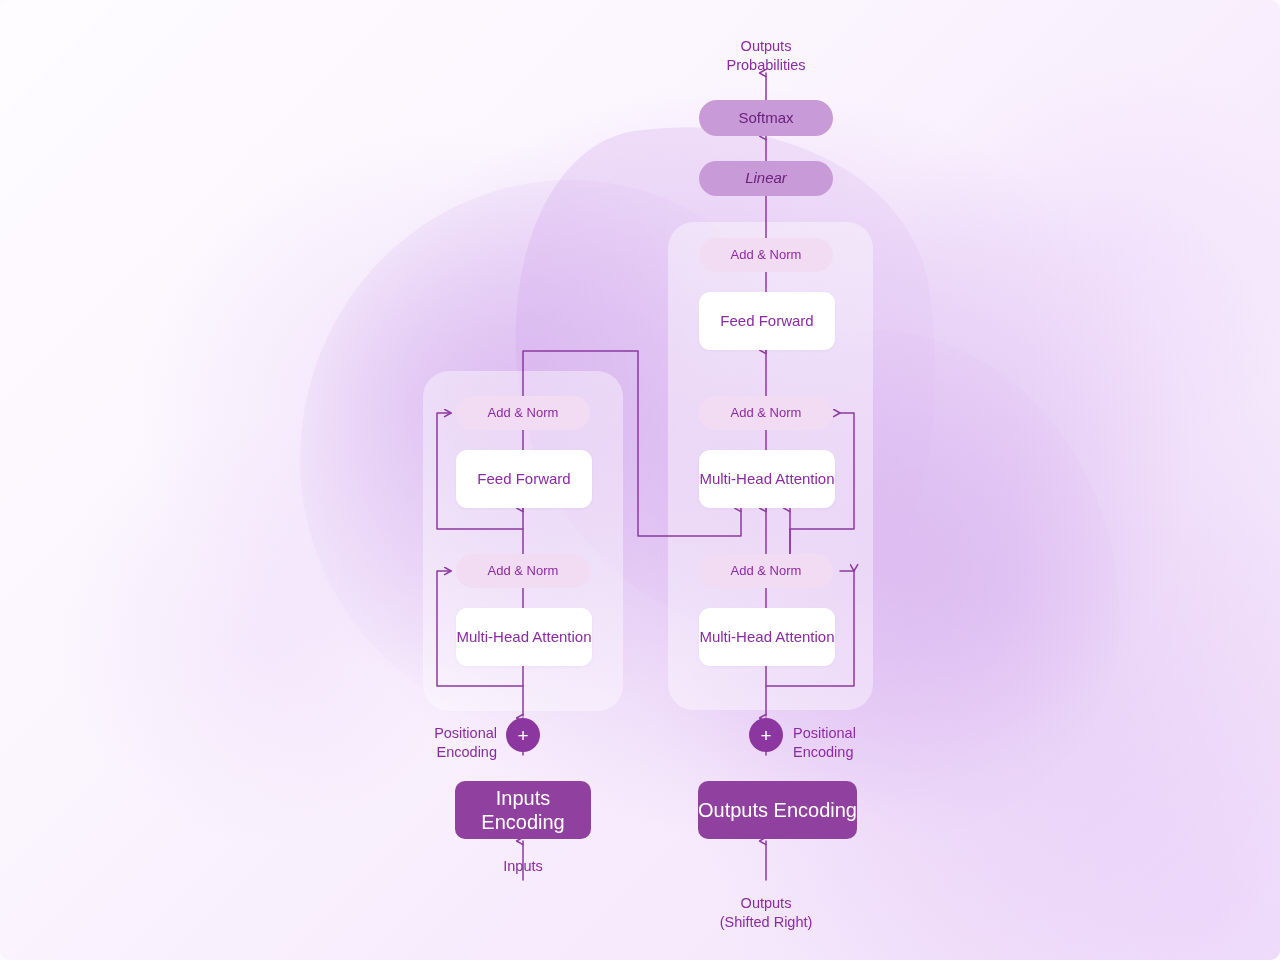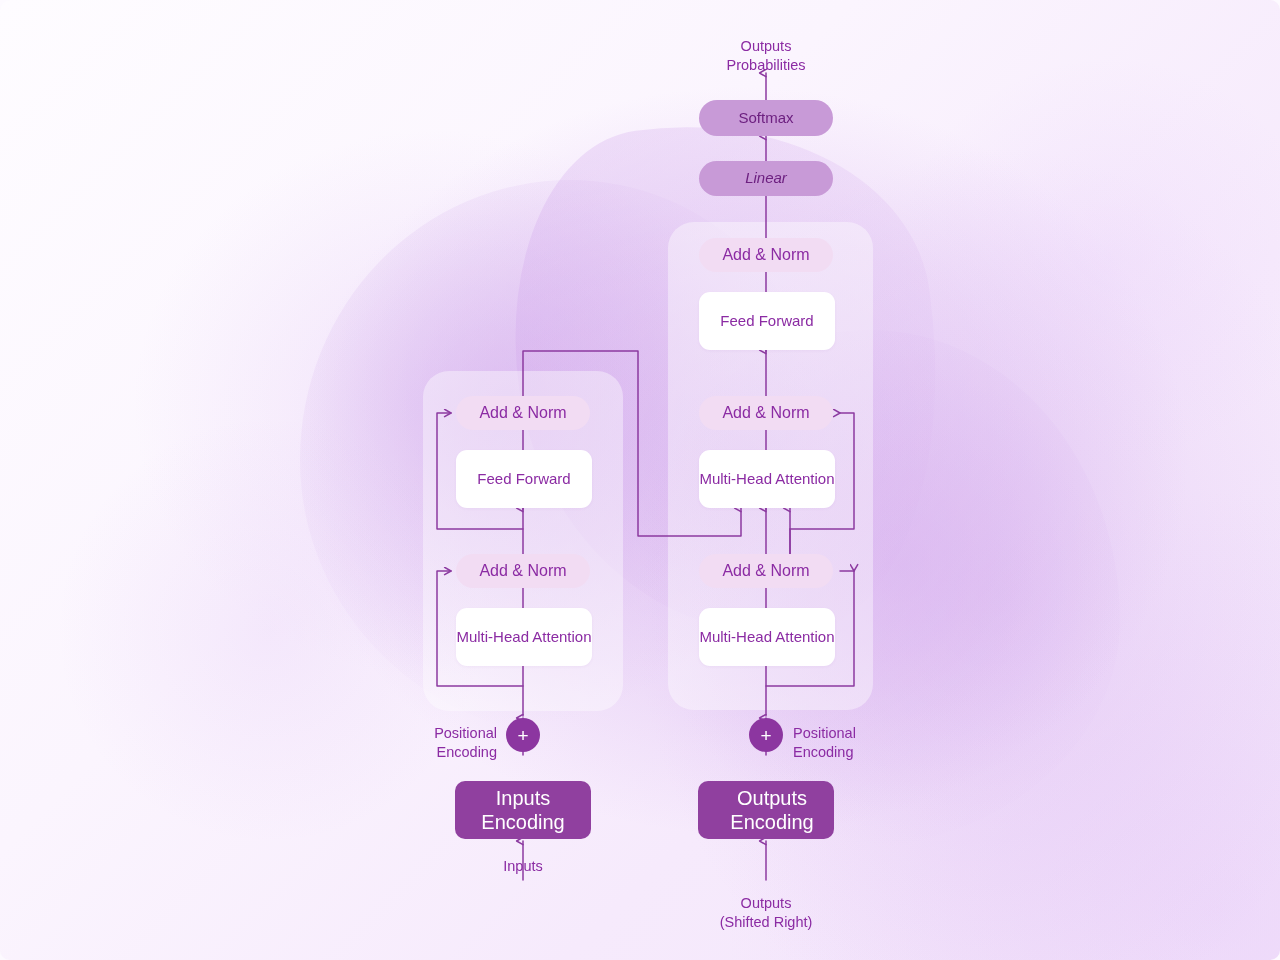--- a/index.html
+++ b/index.html
@@ -66,21 +66,21 @@
   }
   .white-box {
     background:#ffffff;
     border-radius:11px;
     font-size:15px;
     box-shadow:0 1px 3px rgba(140,70,170,0.06);
   }
   .pill-light {
     background:#f2dcf3;
     border-radius:22px;
-    font-size:16px;
+    font-size:13px;
   }
   .pill-strong {
     background:#c89ad7;
     border-radius:22px;
     font-size:15px;
     color:#6d2080;
   }
   .dark-box {
     background:#90409f;
     border-radius:10px;
@@ -192,21 +192,21 @@
   <div class="node pill-light" style="left:699px; top:554px; width:134px; height:34px;">Add &amp; Norm</div>
 
   <div class="node white-box" style="left:699px; top:608px; width:136px; height:58px;">Multi-Head
 Attention</div>
 
   <div class="plus-circle" style="left:749px; top:718px;">+</div>
 
   <div class="caption" style="left:793px; top:724px; width:120px; text-align:left;">Positional
 Encoding</div>
 
-  <div class="node dark-box" style="left:698px; top:781px; width:136px; height:58px;padding-left:12px;">Outputs
+  <div class="node dark-box" style="left:698px; top:781px; width:159px; height:58px;">Outputs
 Encoding</div>
 
   <div class="caption" style="left:686px; top:894px; width:160px;">Outputs
 (Shifted Right)</div>
 
   <div class="node pill-light" style="left:456px; top:396px; width:134px; height:34px;">Add &amp; Norm</div>
 
   <div class="node white-box" style="left:456px; top:450px; width:136px; height:58px;">Feed
 Forward</div>
 

